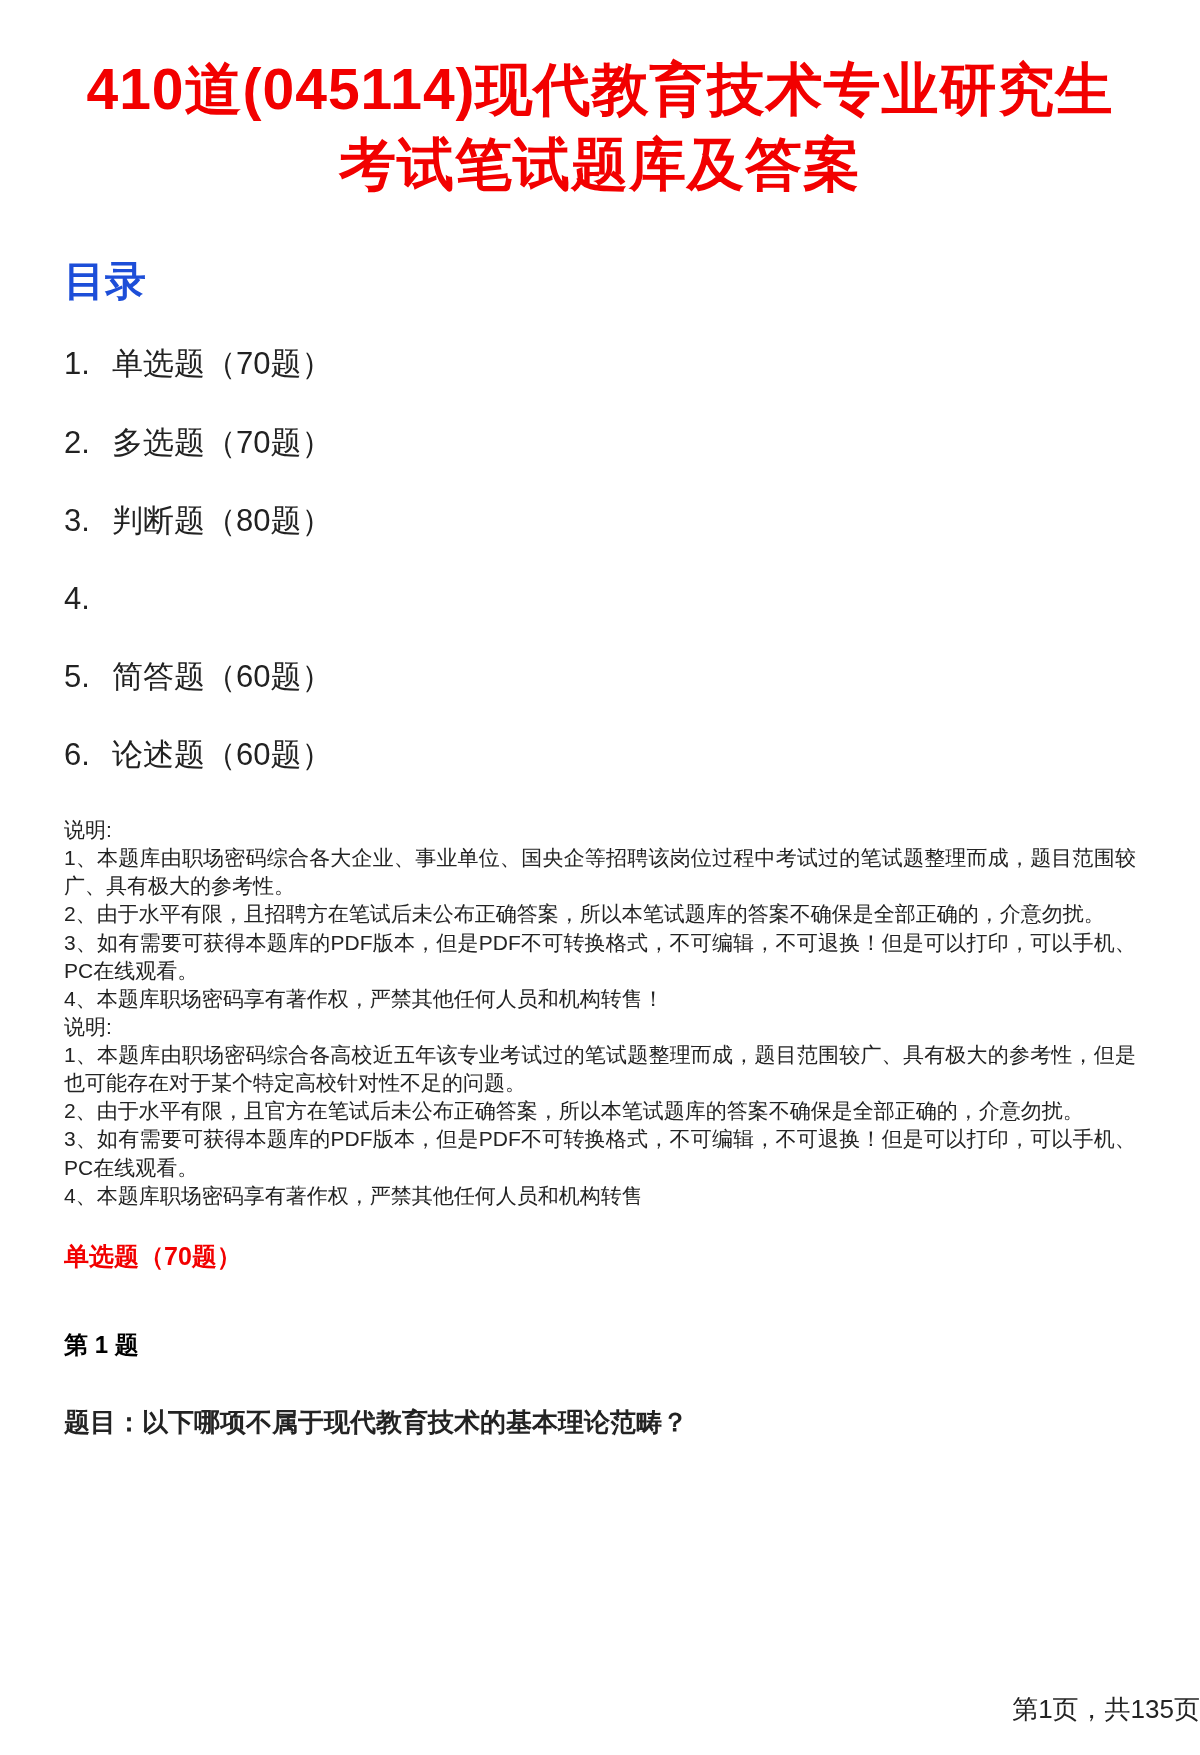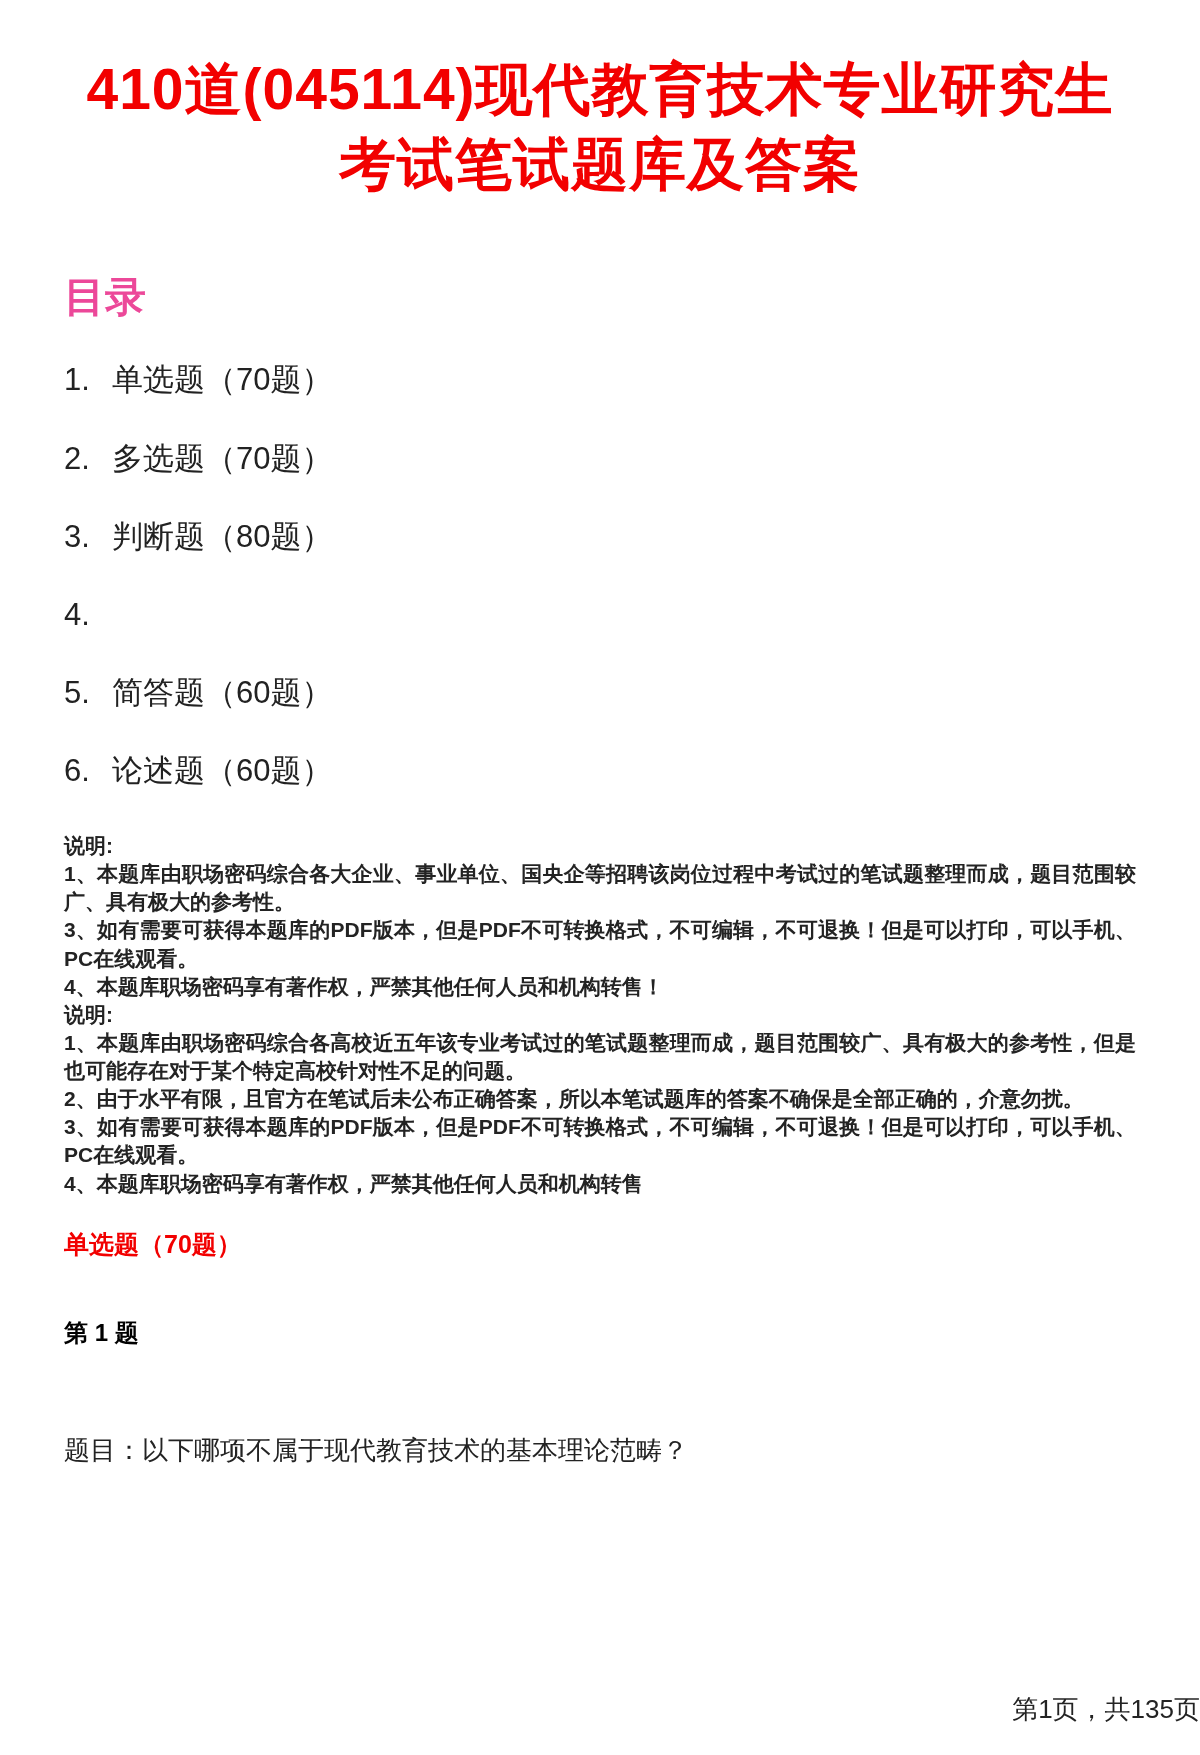--- a/index.html
+++ b/index.html
@@ -21,24 +21,24 @@
     .doc-title {
       color: var(--title_red, #f20000);
       font-size: 57px;
       font-weight: 700;
       line-height: 1.32;
       text-align: center;
       letter-spacing: 1px;
       padding: 0 6px;
     }
     .toc-heading {
-      margin-top: 68px;
+      margin-top: 52px;
       font-size: 41px;
       font-weight: 700;
-      color: #ec4899;
+      color: #1d4ed8;
     }
     .toc-list {
       list-style: none;
       margin-top: 38px;
     }
     .toc-item {
       display: flex;
       align-items: baseline;
       font-size: 31px;
       color: #222222;
@@ -49,37 +49,38 @@
       flex: 0 0 auto;
       width: 48px;
     }
     .notes {
       margin-top: 6px;
       font-size: 21px;
       line-height: 1.34;
       color: #232323;
       text-align: justify;
     }
-    .notes p { margin: 0; font-weight: bold; }
+    .notes p { margin: 0; }
     .section-heading {
       margin-top: 30px;
       color: var(--title_red, #f20000);
       font-weight: 700;
       font-size: 25px;
     }
     .question-heading {
       margin-top: 56px;
       font-size: 24px;
       font-weight: 700;
       color: #000000;
     }
     .question-text {
-      margin-top: 84px;
+      margin-top: 44px;
       font-size: 26px;
       color: #232323;
+      font-weight: bold;
     }
     .page-footer {
       position: absolute;
       left: 0;
       bottom: 28px;
       width: 100%;
       text-align: right;
       font-size: 26px;
       color: #232323;
     }
@@ -115,20 +116,21 @@
     </li>
     <li class="toc-item">
       <span class="toc-num">6.</span>
       <span class="toc-label">论述题（60题）</span>
     </li>
   </ol>
 
   <div class="notes">
     <p>说明:</p>
     <p>1、本题库由职场密码综合各大企业、事业单位、国央企等招聘该岗位过程中考试过的笔试题整理而成，题目范围较广、具有极大的参考性。</p>
+    <p>2、由于水平有限，且招聘方在笔试后未公布正确答案，所以本笔试题库的答案不确保是全部正确的，介意勿扰。</p>
     <p>3、如有需要可获得本题库的PDF版本，但是PDF不可转换格式，不可编辑，不可退换！但是可以打印，可以手机、PC在线观看。</p>
     <p>4、本题库职场密码享有著作权，严禁其他任何人员和机构转售！</p>
     <p>说明:</p>
     <p>1、本题库由职场密码综合各高校近五年该专业考试过的笔试题整理而成，题目范围较广、具有极大的参考性，但是也可能存在对于某个特定高校针对性不足的问题。</p>
     <p>2、由于水平有限，且官方在笔试后未公布正确答案，所以本笔试题库的答案不确保是全部正确的，介意勿扰。</p>
     <p>3、如有需要可获得本题库的PDF版本，但是PDF不可转换格式，不可编辑，不可退换！但是可以打印，可以手机、PC在线观看。</p>
     <p>4、本题库职场密码享有著作权，严禁其他任何人员和机构转售</p>
   </div>
 
   <div class="section-heading">单选题（70题）</div>

